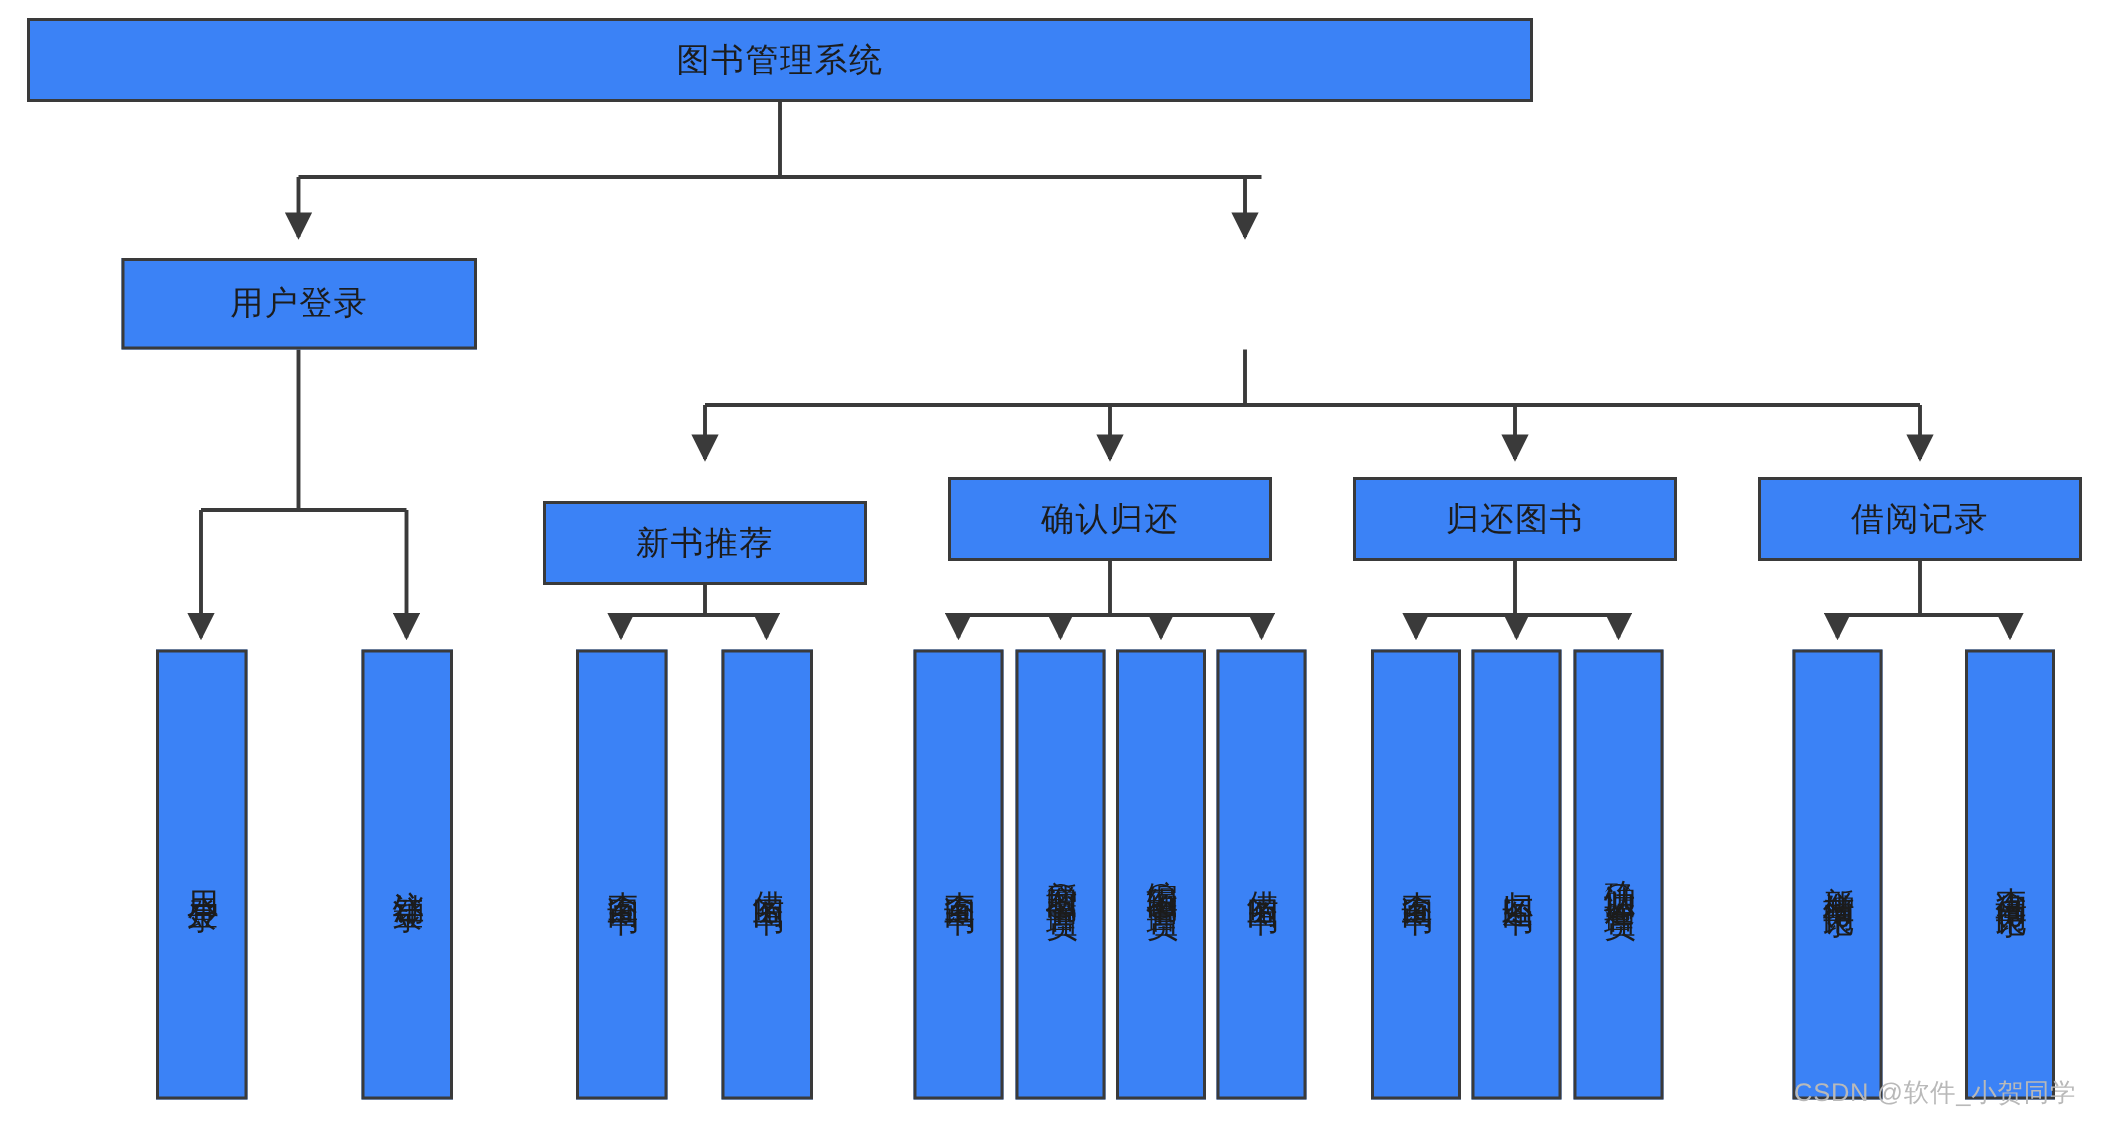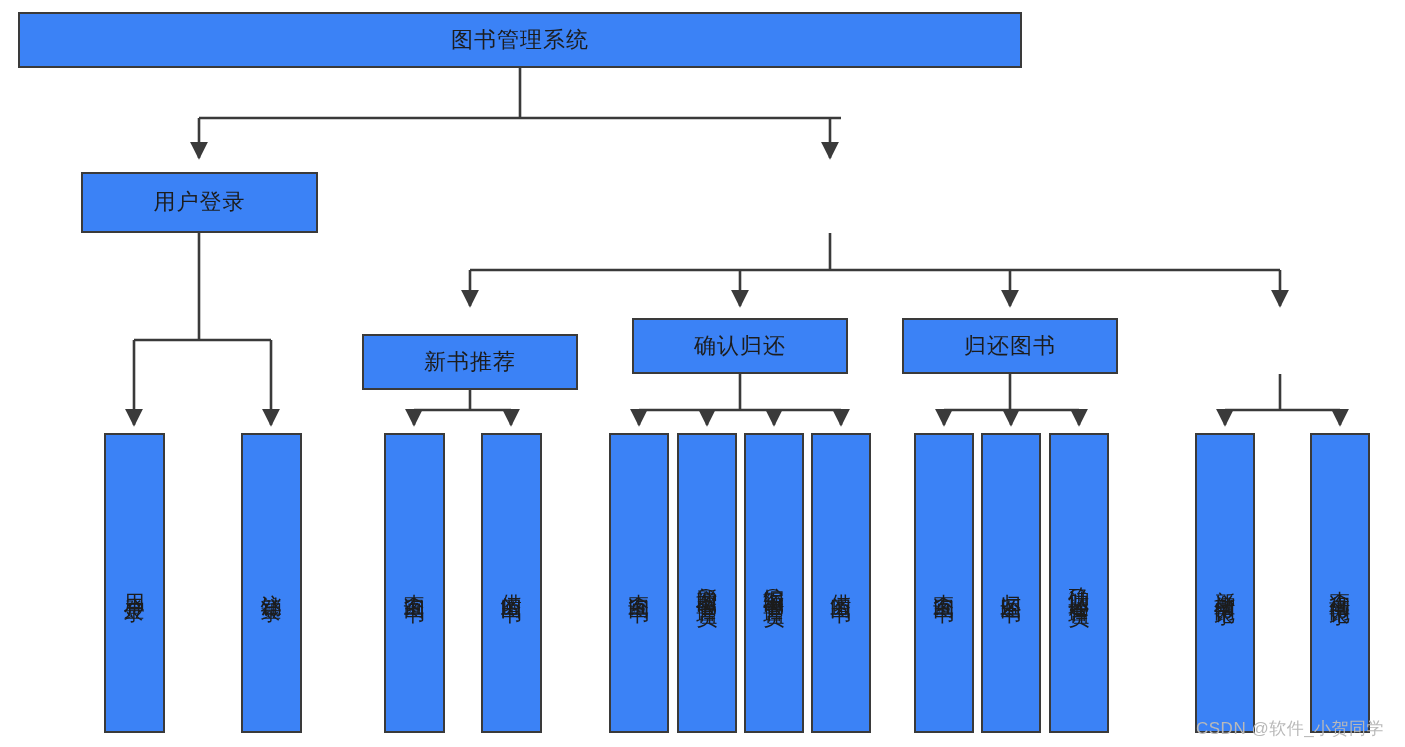--- a/index.html
+++ b/index.html
@@ -124,20 +124,23 @@
 
   <div class="node horizontal" style="left:362px; top:318px; width:216px; height:56px;margin-top:16px;">
     <span>新书推荐</span>
   </div>
   <div class="node horizontal" style="left:632px; top:318px; width:216px; height:56px;">
     <span>确认归还</span>
   </div>
   <div class="node horizontal" style="left:902px; top:318px; width:216px; height:56px;">
     <span>归还图书</span>
   </div>
+  <div class="node horizontal" style="left:1172px; top:318px; width:216px; height:56px;">
+    <span>借阅记录</span>
+  </div>
 
   <div class="node vertical" style="left:104px; top:433px; width:61px; height:300px;">
     <span class="vtext">用户登录</span>
   </div>
   <div class="node vertical" style="left:241px; top:433px; width:61px; height:300px;">
     <span class="vtext">注销登录</span>
   </div>
 
   <div class="node vertical" style="left:384px; top:433px; width:61px; height:300px;">
     <span class="vtext">查询图书</span>

